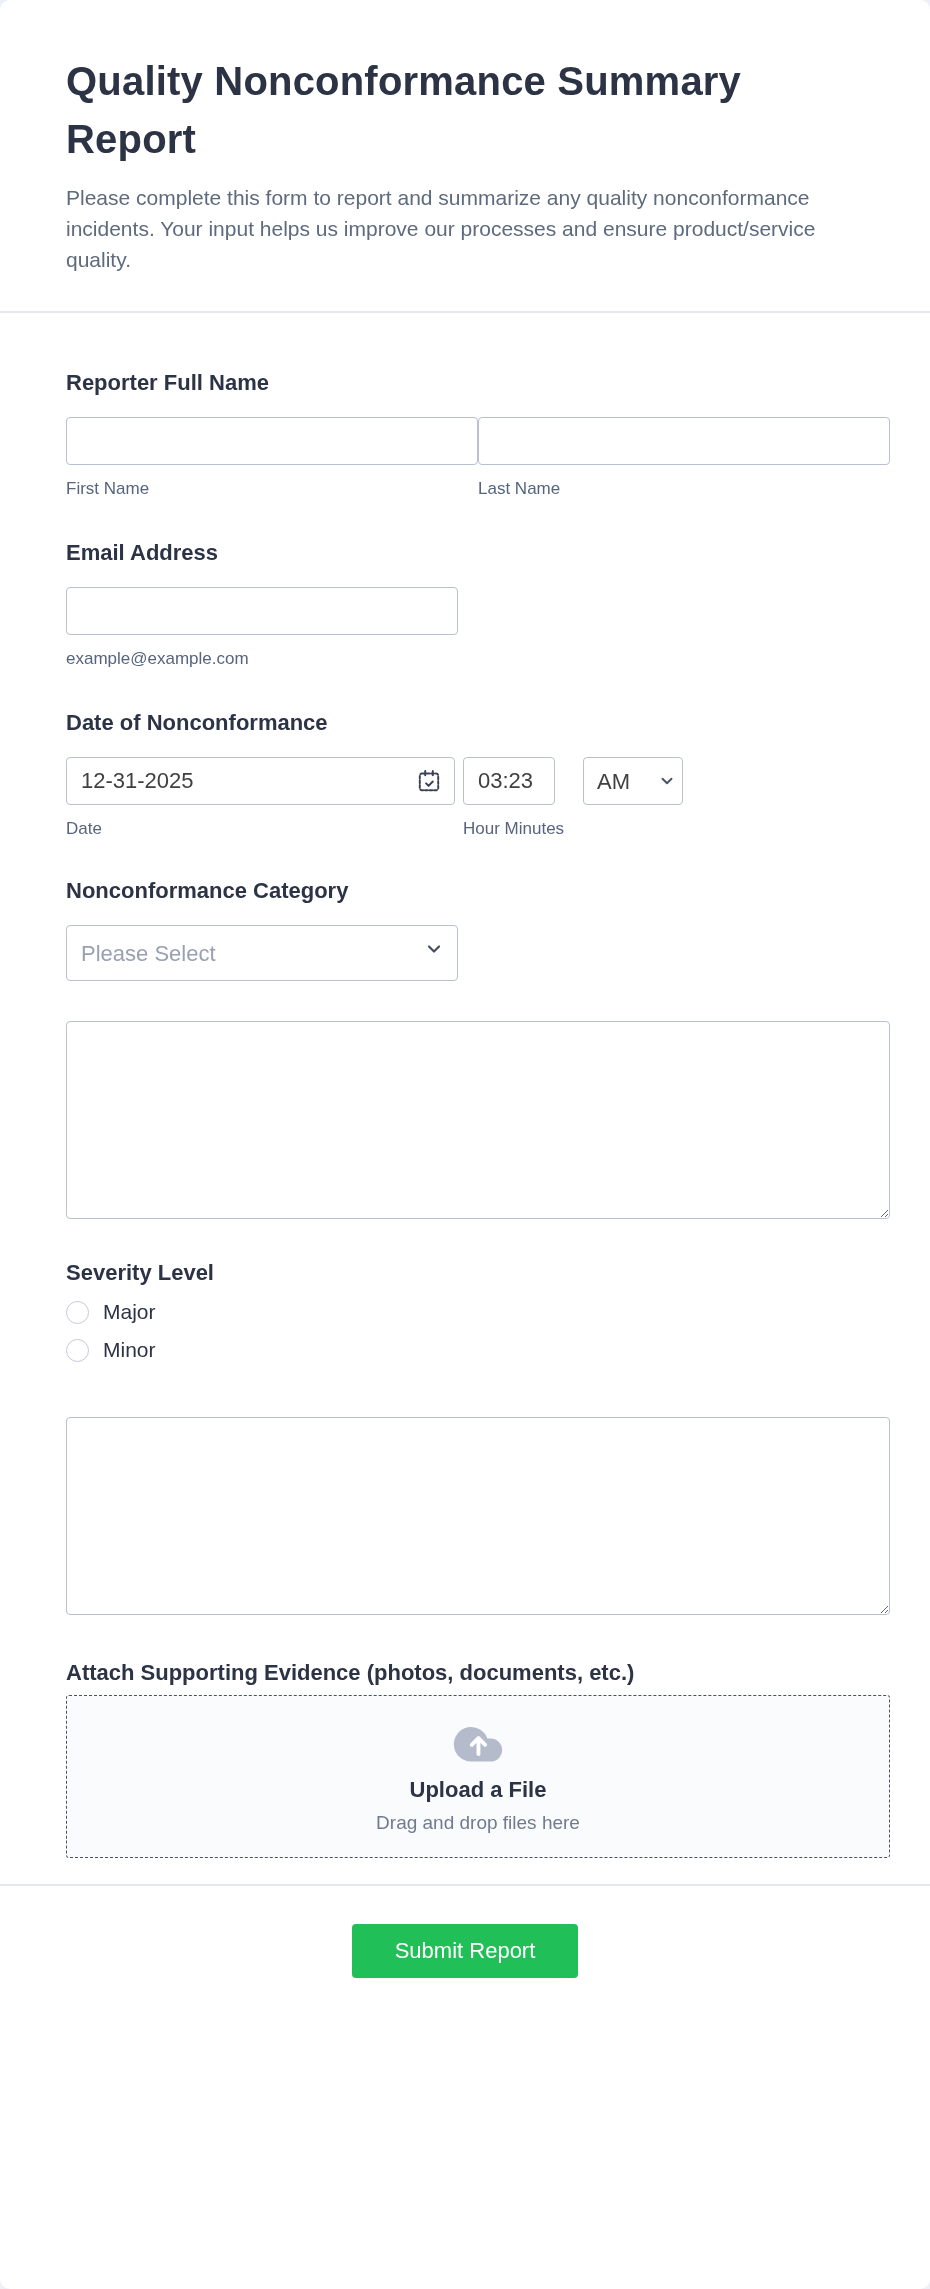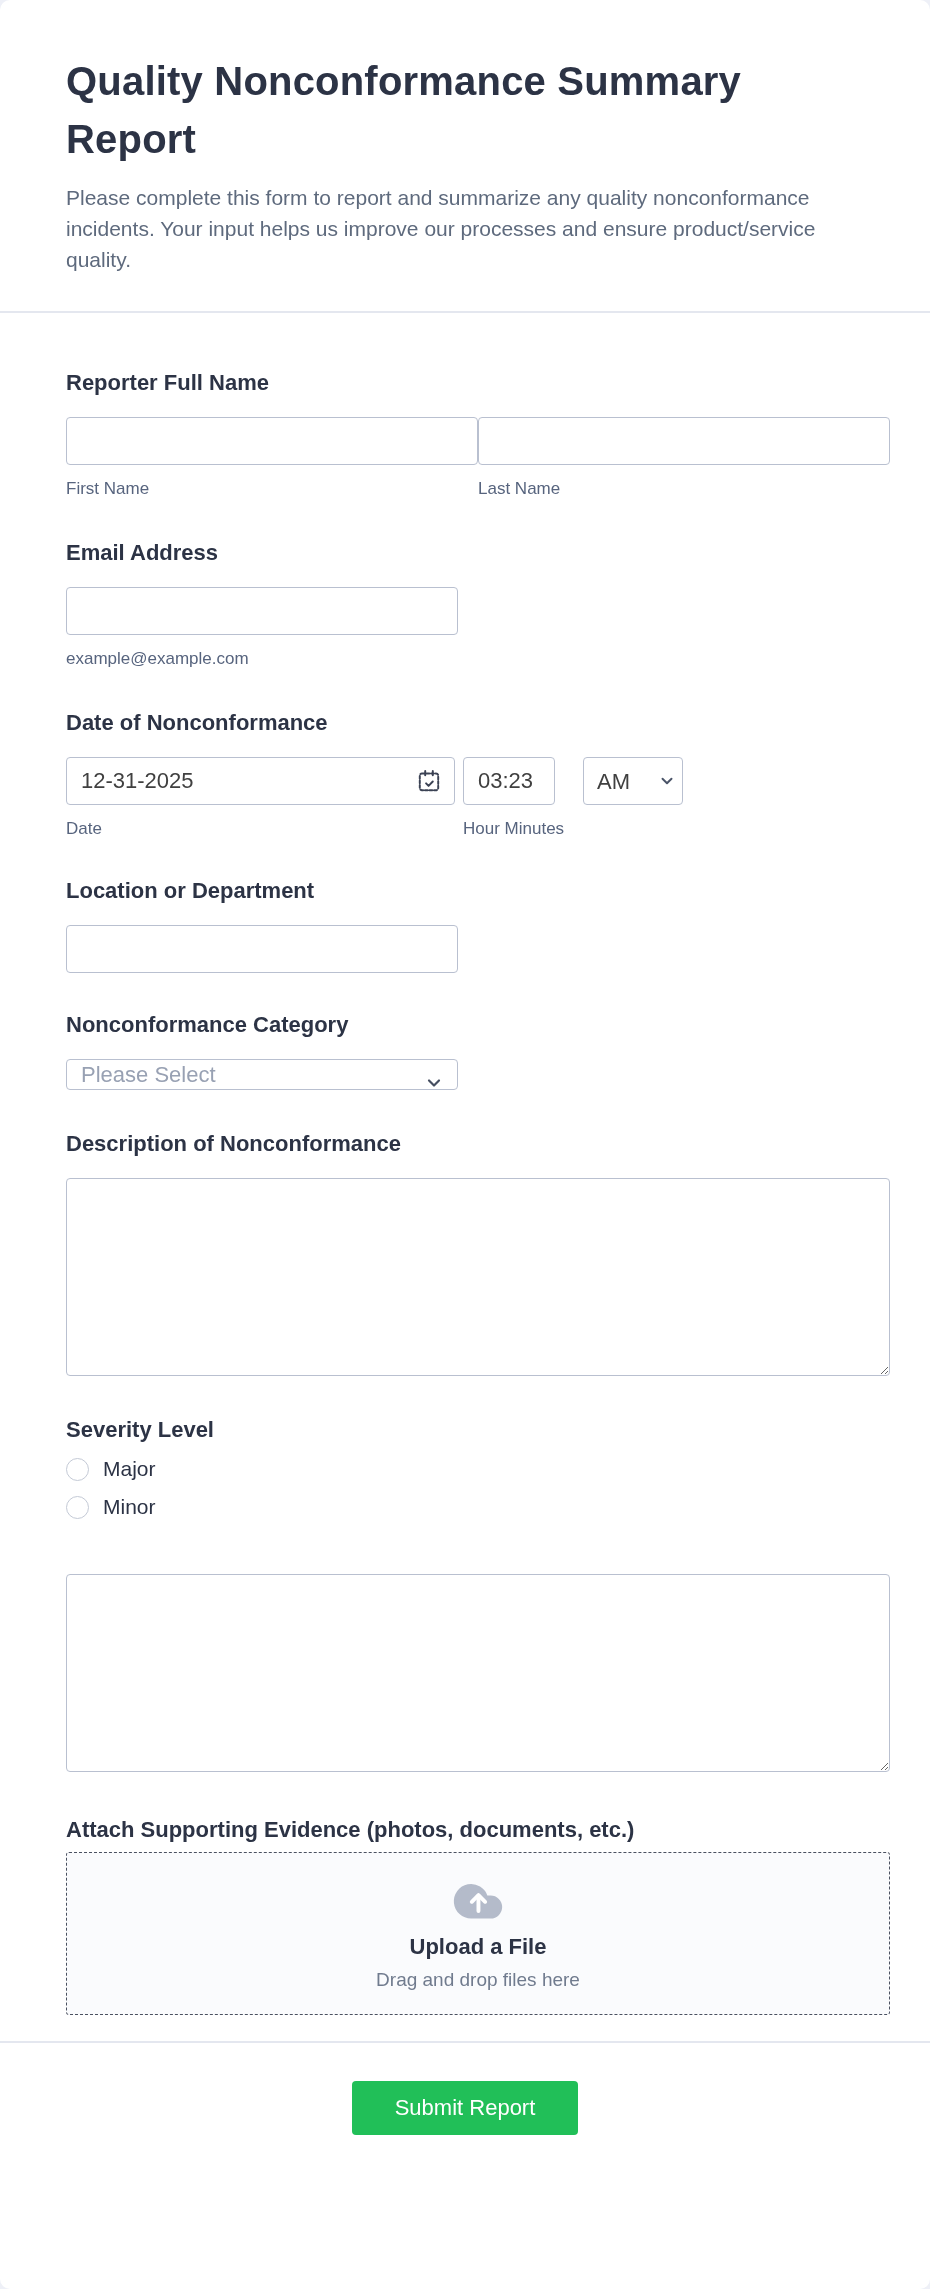--- a/index.html
+++ b/index.html
@@ -76,21 +76,21 @@
   .chev { position:absolute; pointer-events:none; }
   .ampm-chev { right:7px; top:15px; width:18px; height:18px; }
   .sub-row { display:flex; margin-top:14px; }
   .sub-row .s1 { width:397px; }
   .sub-row .s2 { }
   .sub-row .sublabel { margin-top:0; }
 
   
   .sel-wrap { position:relative; width:392px; }
   .sel-wrap select {
-    width:100%; height:31px; padding:0 40px 0 14px;
+    width:100%; height:56px; padding:0 40px 0 14px;
     -webkit-appearance:none; appearance:none;
     color:#98a1b3;
   }
   .sel-chev { right:14px; top:14px; width:20px; height:20px; }
 
   
   textarea.area {
     width:824px; height:198px; padding:12px 14px;
     resize:vertical; display:block;
   }
@@ -184,41 +184,34 @@
             <polyline points="6 9 12 15 18 9"></polyline>
           </svg>
         </div>
       </div>
       <div class="sub-row">
         <div class="s1 sublabel">Date</div>
         <div class="s2 sublabel">Hour Minutes</div>
       </div>
     </div>
 
-    <div class="q mt38">
-      <div class="q-label">Location or Department</div>
-      <div class="control">
-        <input class="text w-single" type="text" style="">
-      </div>
-    </div>
 
     <div class="q mt38">
       <div class="q-label">Nonconformance Category</div>
       <div class="control sel-wrap">
         <select class="sel">
           <option value="">Please Select</option>
         </select>
         <svg class="chev sel-chev" viewBox="0 0 24 24" fill="none" stroke="#454e60" stroke-width="2.6" stroke-linecap="round" stroke-linejoin="round">
           <polyline points="6 9 12 15 18 9"></polyline>
         </svg>
       </div>
     </div>
 
     <div class="q">
-      <div class="q-label">Description of Nonconformance</div>
       <div class="control">
         <textarea class="area" style=""></textarea>
       </div>
     </div>
 
     <div class="q">
       <div class="q-label">Severity Level</div>
       <div class="radio-group">
         <div class="radio-row">
           <span class="radio-circle"></span>

